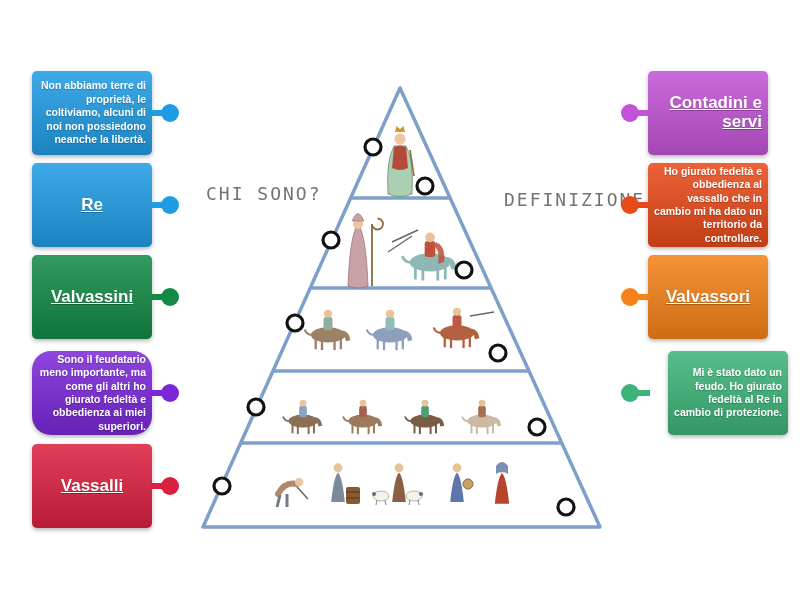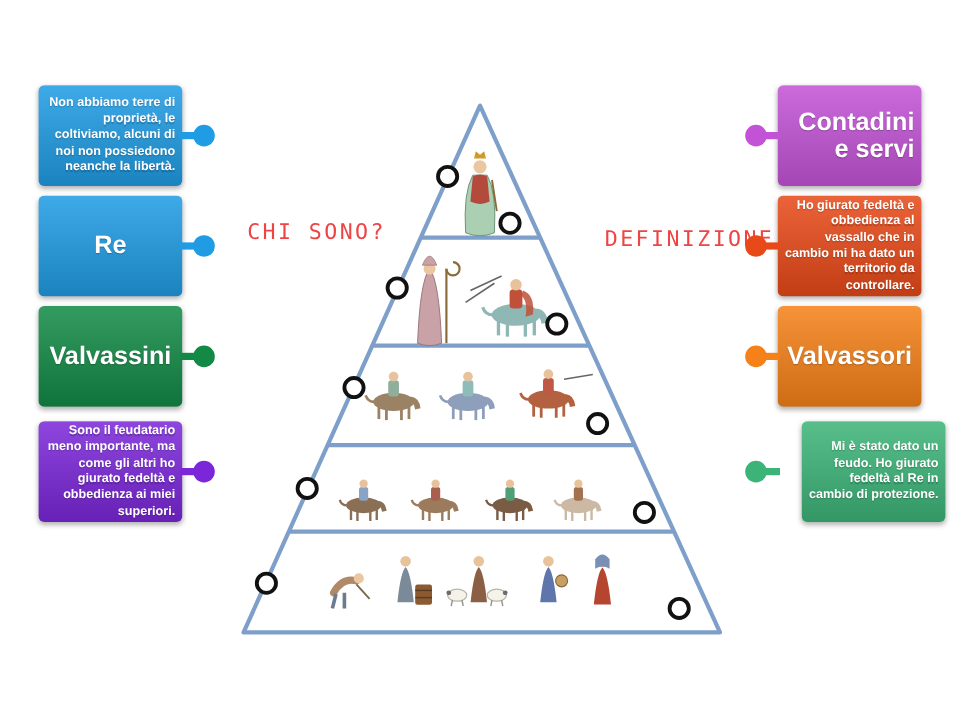--- a/index.html
+++ b/index.html
@@ -13,34 +13,34 @@
   .label-box{
     width:120px;height:84px;box-sizing:border-box;
     display:flex;align-items:center;justify-content:center;text-align:right;
     color:#fff;font-weight:bold;border-radius:5px;
     padding:20px 6px;
     background-image:linear-gradient(180deg,rgba(255,255,255,.14),rgba(0,0,0,.16));
     box-shadow:0 2px 4px rgba(0,0,0,.30);
     text-shadow:0 1px 1px rgba(0,0,0,.25);
     cursor:grab;
   }
-  .label-box.large{font-size:21px;line-height:1.1;}
+  .label-box.large{font-size:17px;line-height:1.1;text-decoration:underline;}
   .label-box.small{font-size:10.5px;line-height:1.28;}
   .connector{position:relative;width:26px;height:84px;flex:0 0 26px;}
   .connector .stub{position:absolute;top:50%;margin-top:-3px;height:6px;width:16px;}
   .connector .dot{position:absolute;top:50%;margin-top:-9px;width:18px;height:18px;border-radius:50%;}
   .row.left  .connector .stub{left:-2px;}
   .row.left  .connector .dot{left:9px;}
   .row.right .connector .stub{right:-2px;}
   .row.right .connector .dot{right:9px;}
 
   
   .heading{
     position:absolute;font-family:"DejaVu Sans Mono",monospace;
-    font-size:18px;color:#ef4444;letter-spacing:2px;white-space:nowrap;
+    font-size:18px;color:#737373;letter-spacing:2px;white-space:nowrap;
   }
   #heading-left{left:206px;top:183px;}
   #heading-right{left:456px;top:189px;margin-left:48px;}
 
   svg.scene{position:absolute;left:0;top:0;}
   .target{cursor:pointer;}
 </style>
 </head>
 <body>
 
@@ -172,26 +172,33 @@
       </div>
   </div>
   <div class="row left" style="top:255px">
     <div class="label-box large" style="background-color: rgb(18, 138, 70);">Valvassini</div>
     <div class="connector">
         <span class="stub" style="background-color: rgb(18, 138, 70);"></span>
         <span class="dot" style="background-color: rgb(18, 138, 70);"></span>
       </div>
   </div>
   <div class="row left" style="top:351px">
-    <div class="label-box small" style="background-color: rgb(123, 39, 217);">Sono il feudatario meno importante, ma come gli altri ho giurato fedeltà e obbedienza ai miei superiori.</div>
+    <div class="label-box small" style="background-color: rgb(123, 39, 217); border-radius: 19px;">Sono il feudatario meno importante, ma come gli altri ho giurato fedeltà e obbedienza ai miei superiori.</div>
     <div class="connector">
         <span class="stub" style="background-color: rgb(123, 39, 217);"></span>
         <span class="dot" style="background-color: rgb(123, 39, 217);"></span>
       </div>
   </div>
+  <div class="row left" style="top:444px">
+    <div class="label-box large" style="background-color: rgb(220, 32, 64);">Vassalli</div>
+    <div class="connector">
+        <span class="stub" style="background-color: rgb(220, 32, 64);"></span>
+        <span class="dot" style="background-color: rgb(220, 32, 64);"></span>
+      </div>
+  </div>
 
   <div class="row right" style="top:71px">
     <div class="connector">
         <span class="stub" style="background-color: rgb(195, 83, 214);"></span>
         <span class="dot" style="background-color: rgb(195, 83, 214);"></span>
       </div>
     <div class="label-box large" style="background-color: rgb(195, 83, 214);">Contadini e servi</div>
   </div>
   <div class="row right" style="top:255px">
     <div class="connector">

